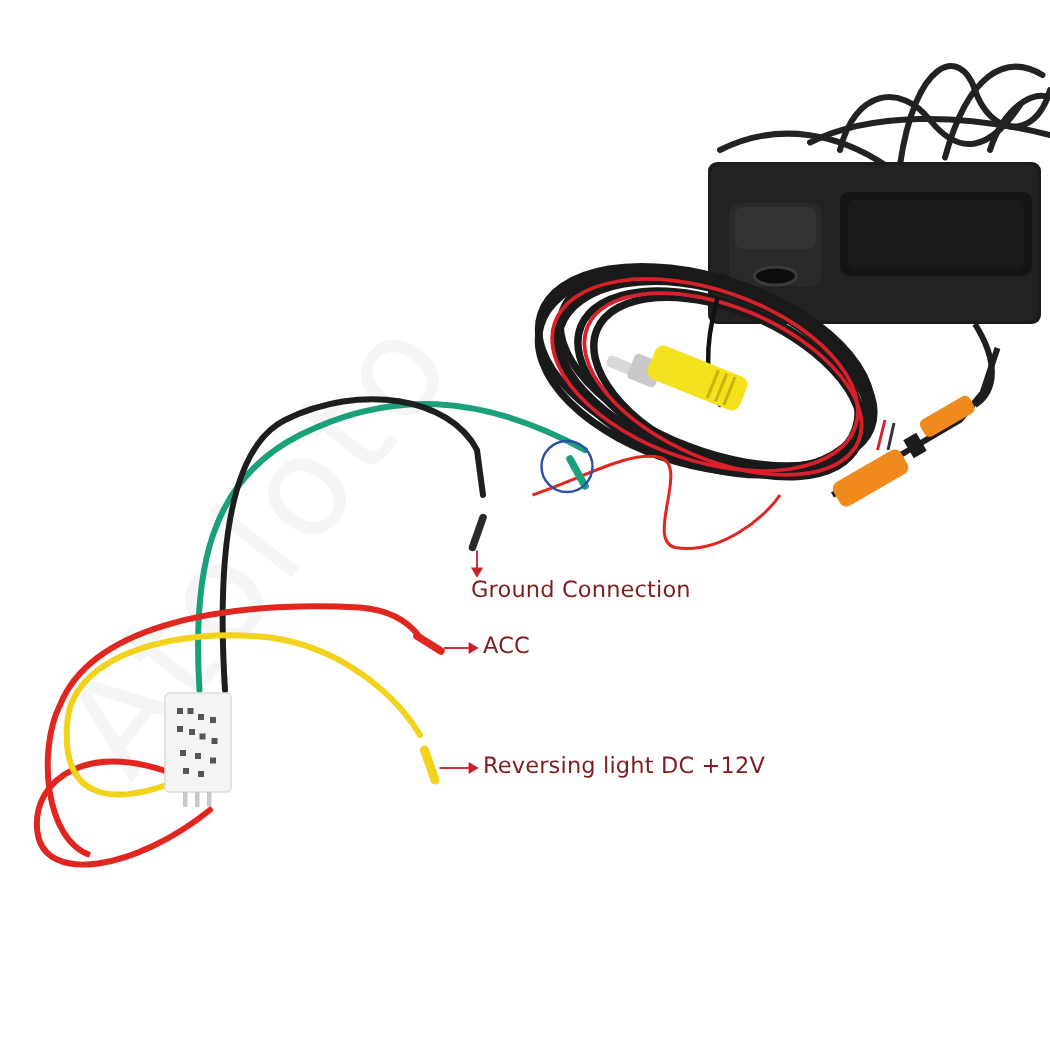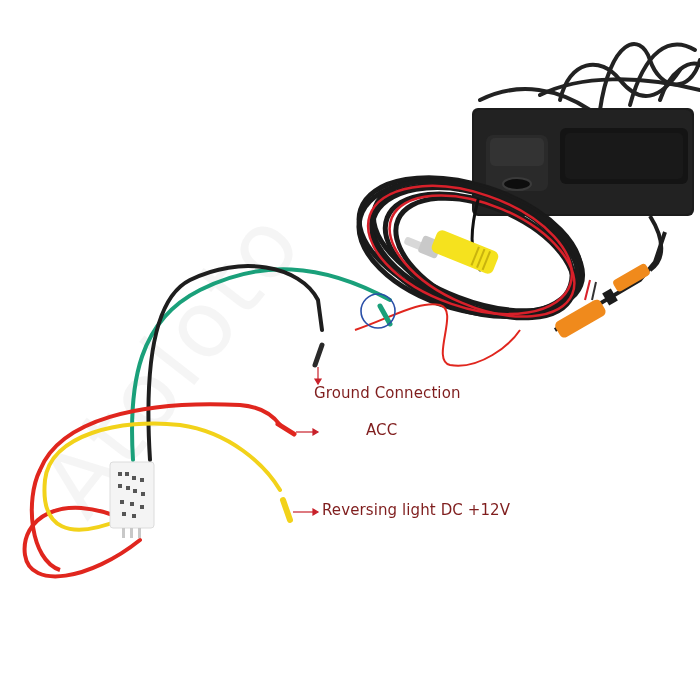--- a/index.html
+++ b/index.html
@@ -132,14 +132,14 @@
     <line x1="318" y1="367" x2="318" y2="380"></line>
     <polygon points="315,379 321,379 318,384"></polygon>
     <line x1="296" y1="432" x2="314" y2="432"></line>
     <polygon points="313,429 313,435 318,432"></polygon>
     <line x1="293" y1="512" x2="314" y2="512"></line>
     <polygon points="313,509 313,515 318,512"></polygon>
   </g>
 </svg>
 
 <div class="label" style="left:314px; top:384px;">Ground Connection</div>
-<div class="label" style="left:322px; top:421px;margin-left:44px;">ACC</div>
+<div class="label" style="left:322px; top:421px;">ACC</div>
 <div class="label" style="left:322px; top:501px;">Reversing light DC +12V</div>
 
 </body></html>

